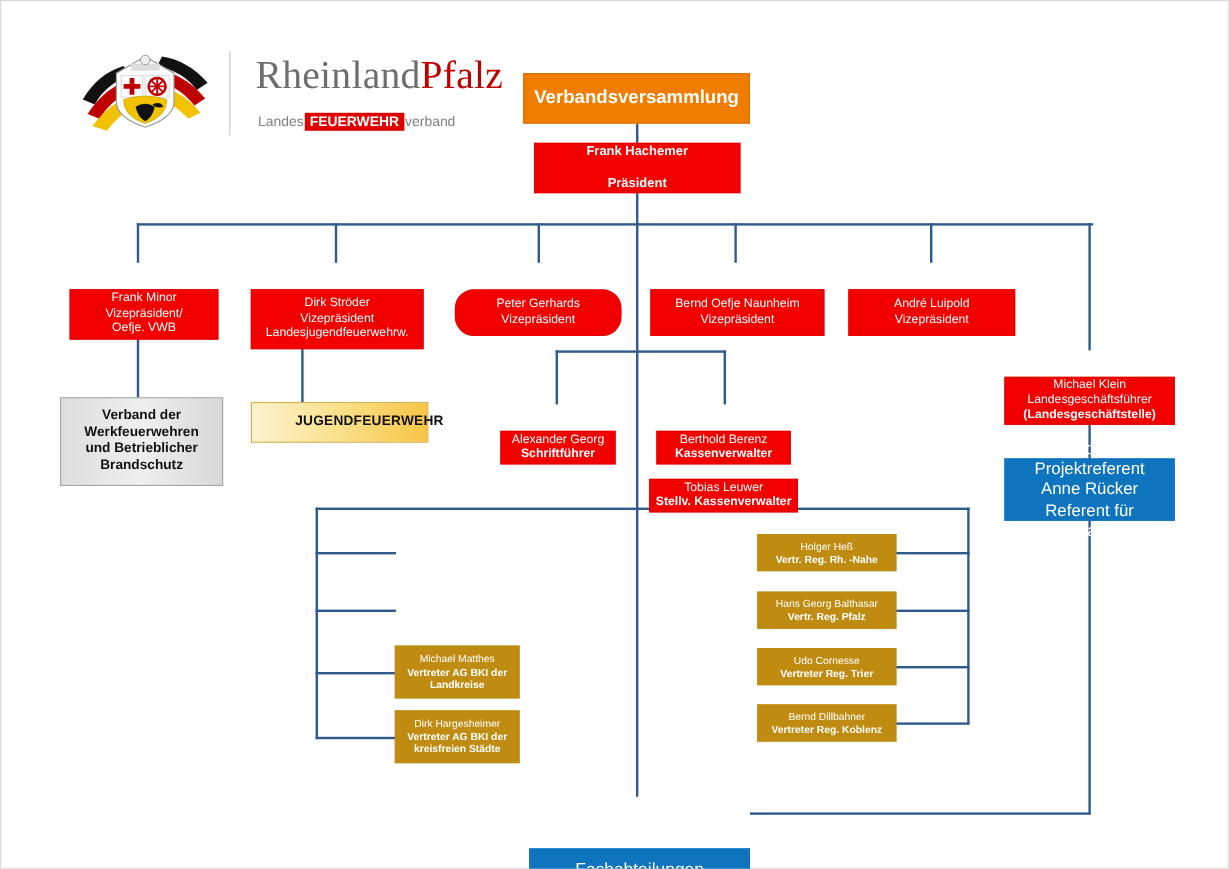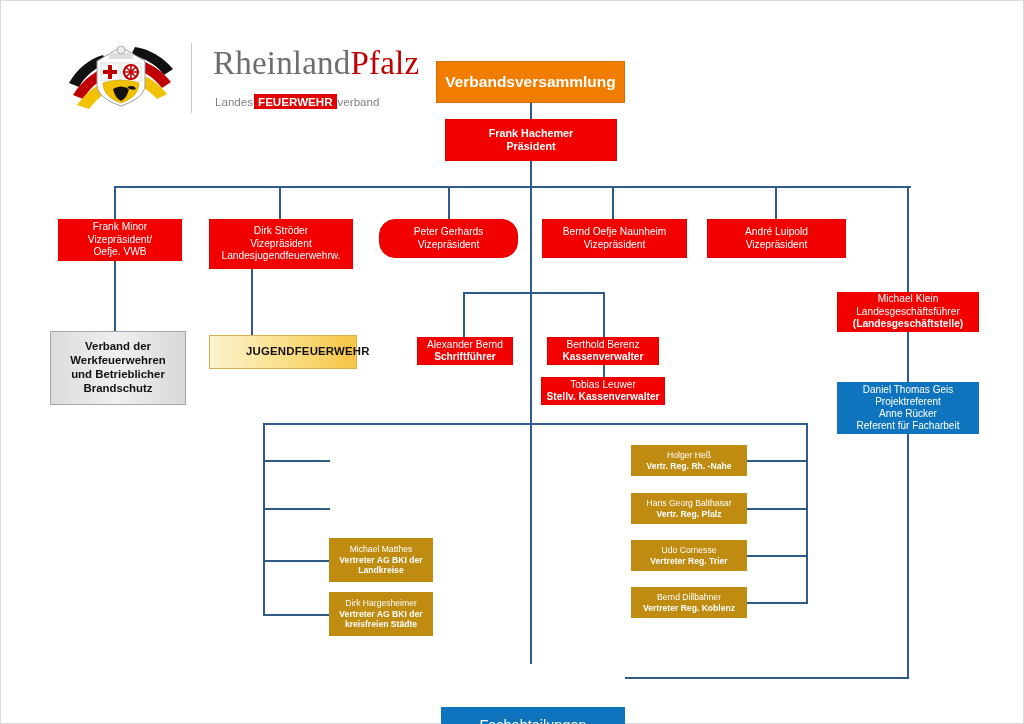--- a/index.html
+++ b/index.html
@@ -15,25 +15,25 @@
 
   
   .box{position:absolute;box-sizing:border-box;display:flex;
        flex-direction:column;align-items:center;justify-content:center;
        text-align:center;line-height:1.22;z-index:3;}
   .box .l{display:block;width:100%;}
 
   .b-orange{background:#F07D00;border:1px solid #D96E00;color:#ffffff;
             font-size:15.5px;font-weight:bold;}
   .b-red{background:#F20000;border:1px solid #E50000;color:#ffffff;
-         font-size:10.2px;}
+         font-size:10.2px;margin-top:22px;}
   .b-red-big{background:#F20000;border:1px solid #E50000;color:#ffffff;
-         font-size:10.8px;font-weight:bold;}
+         font-size:10.8px;font-weight:bold;justify-content:space-between;}
   .b-blue{background:#0F74BE;border:1px solid #0F74BE;color:#ffffff;
-          font-size:10px;}
+          font-size:14px;}
   .b-blue-big{background:#0F74BE;border:1px solid #0F74BE;color:#ffffff;
           font-size:14.5px;}
   .b-gold{background:#BF8C11;border:1px solid #BF8C11;color:#ffffff;
           font-size:8.6px;}
   .b-gray{background:linear-gradient(to right,#DDDDDD,#EFEFEF,#D8D8D8);
           border:1px solid #A6A6A6;color:#111111;
           font-size:11.4px;font-weight:bold;}
   .b-yellow{background:linear-gradient(to right,#FCF3CF,#FAE08A,#F7C444);
             border:1px solid #D6B24A;color:#111111;
             font-size:11.4px;font-weight:bold;letter-spacing:.2px;}
@@ -162,21 +162,21 @@
     <span class="l">Werkfeuerwehren</span>
     <span class="l">und Betrieblicher</span>
     <span class="l">Brandschutz</span>
   </div>
 
   <div class="box b-yellow" style="left:208px;top:334px;width:148px;height:34px;padding-left:36px;">
     <span class="l">JUGENDFEUERWEHR</span>
   </div>
 
   <div class="box b-red" style="left:416px;top:336px;width:96px;height:28px;">
-    <span class="l">Alexander Bernd</span>
+    <span class="l">Alexander Georg</span>
     <span class="l bold">Schriftführer</span>
   </div>
 
   <div class="box b-red" style="left:546px;top:336px;width:112px;height:28px;">
     <span class="l">Berthold Berenz</span>
     <span class="l bold">Kassenverwalter</span>
   </div>
 
   <div class="box b-red" style="left:540px;top:376px;width:124px;height:28px;">
     <span class="l">Tobias Leuwer</span>

